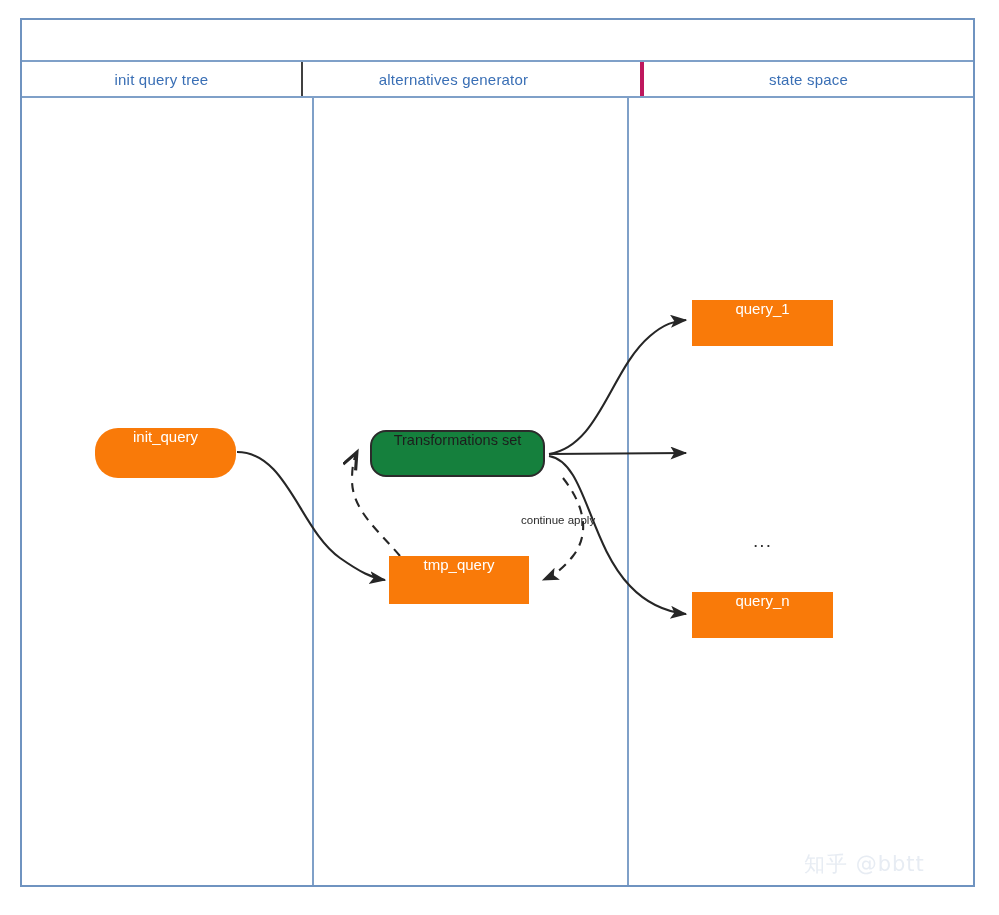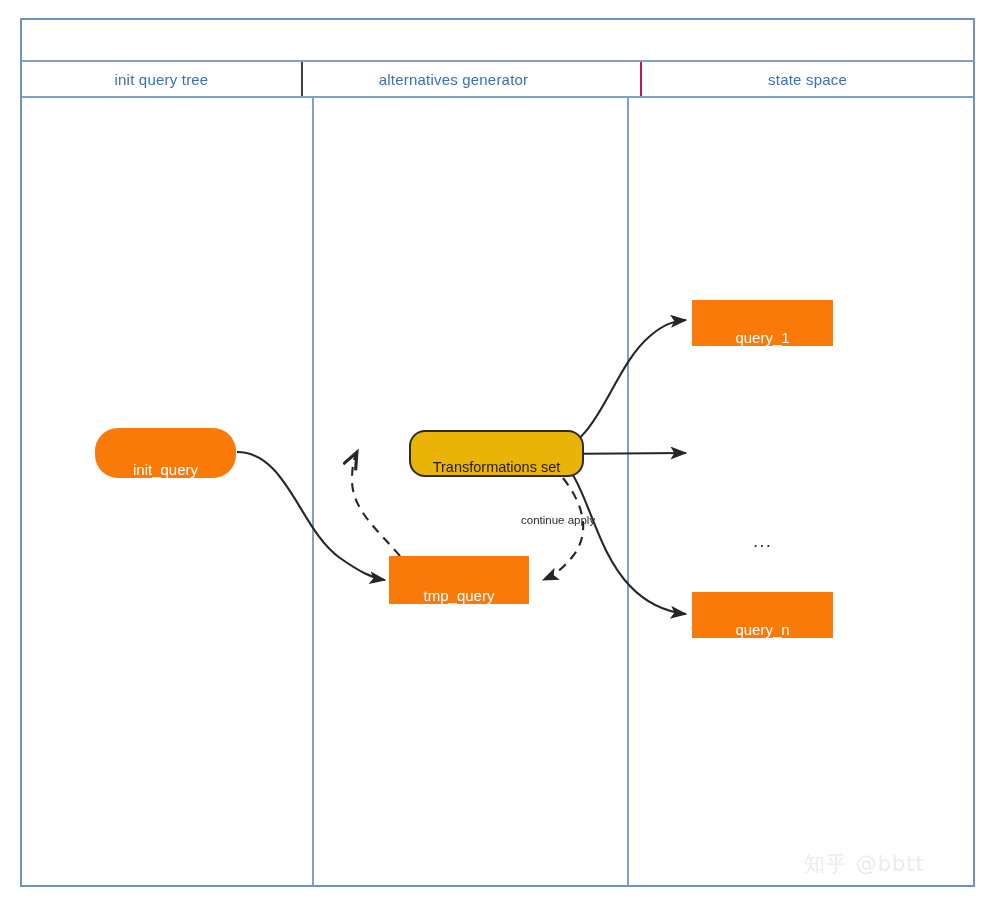--- a/index.html
+++ b/index.html
@@ -56,52 +56,51 @@
     align-items: center;
     justify-content: center;
     font-size: 15px;
     color: #3a6fb5;
     letter-spacing: .2px;
     box-sizing: border-box;
     height: 100%;
   }
   .lane-head.c0 { width: 290px; }
   .lane-head.c1 { width: 315px; border-left: 2px solid #404040; }
-  .lane-head.c2 { width: 346px; border-left: 2px solid #be185d; margin-left: 36px; }
+  .lane-head.c2 { width: 346px; border-left: 4px solid #be185d; margin-left: 36px; }
 
   .lane-divider {
     position: absolute;
     top: 78px;
     bottom: 0;
     width: 2px;
     background: #7fa0c8;
   }
   .lane-divider.d1 { left: 290px; }
   .lane-divider.d2 { left: 605px; }
 
   
   .node {
     position: absolute;
     box-sizing: border-box;
     display: flex;
-    align-items: flex-end;
+    align-items: flex-start;
     justify-content: center;
     font-size: 15px;
   }
   .node.orange {
     background: #f97a09;
     color: #ffffff;
   }
   .node.stadium {
-    background: #eab308;
+    background: #15803d;
     border: 2px solid #2b2b2b;
     border-radius: 16px;
     color: #1d1d1d;
     font-size: 14.5px;
-    margin-left: 39px;
   }
 
   #n-init_query  { left: 95px;  top: 428px; width: 141px; height: 50px; border-radius: 23px; }
   #n-tmp_query   { left: 389px; top: 556px; width: 140px; height: 48px; }
   #n-transform   { left: 370px; top: 430px; width: 175px; height: 47px; }
   #n-query_1     { left: 692px; top: 300px; width: 141px; height: 46px; }
   #n-query_2     { left: 692px; top: 430px; width: 141px; height: 46px; }
   #n-query_n     { left: 692px; top: 592px; width: 141px; height: 46px; }
 
   .ellipsis-node {

